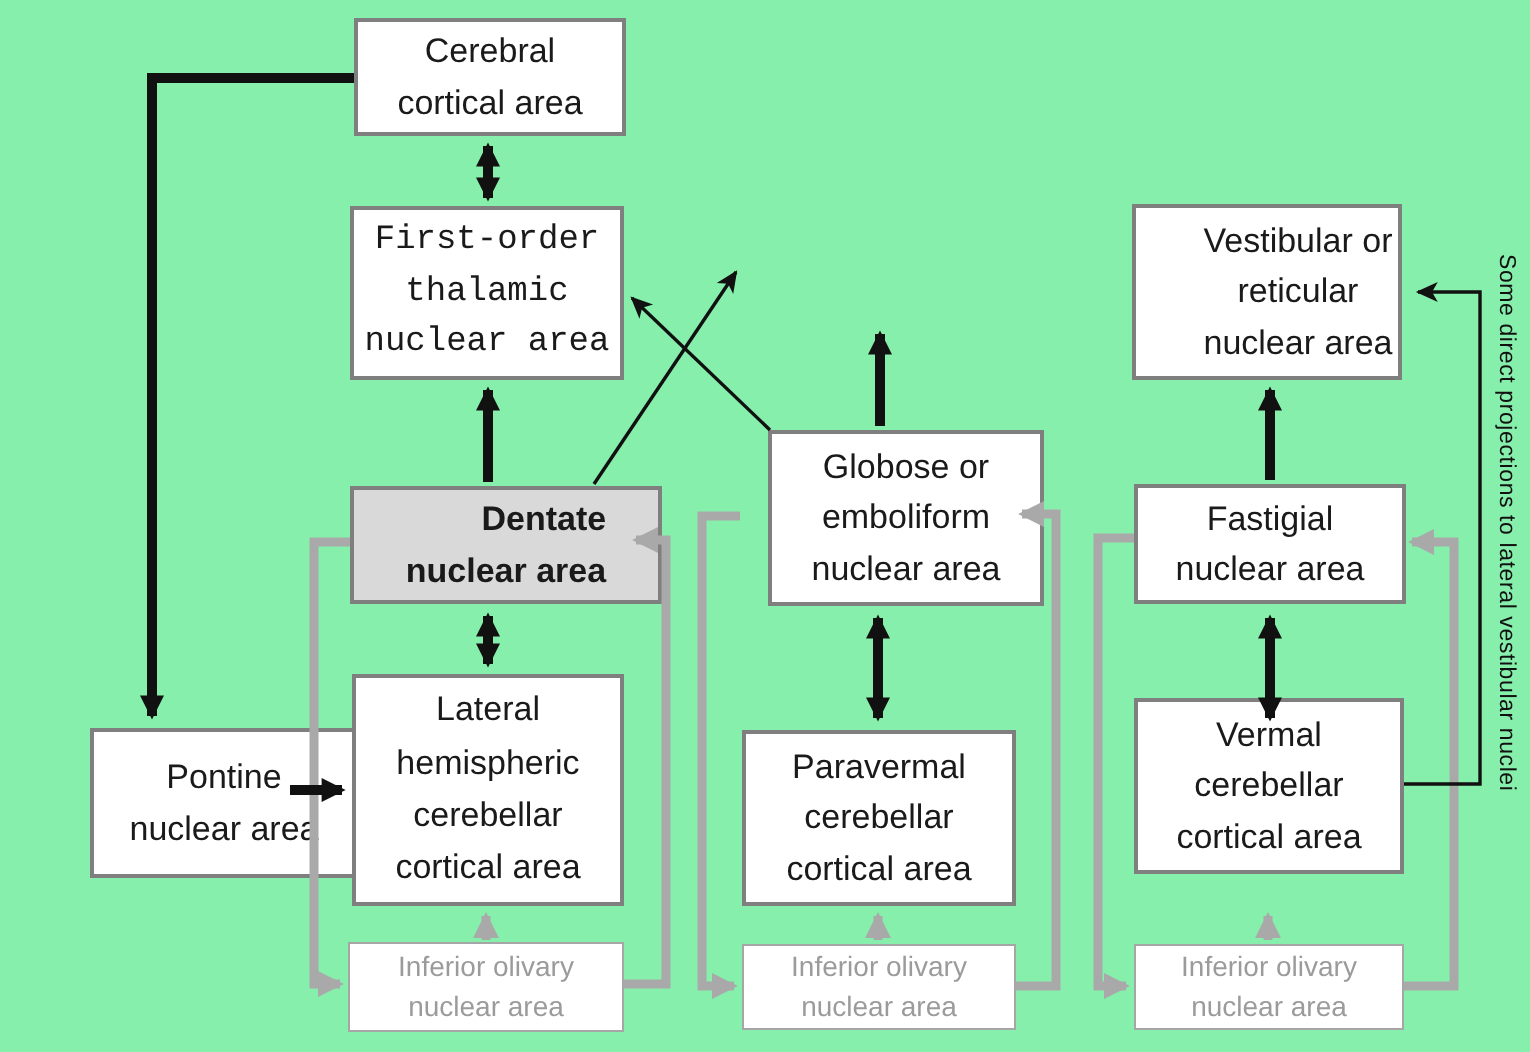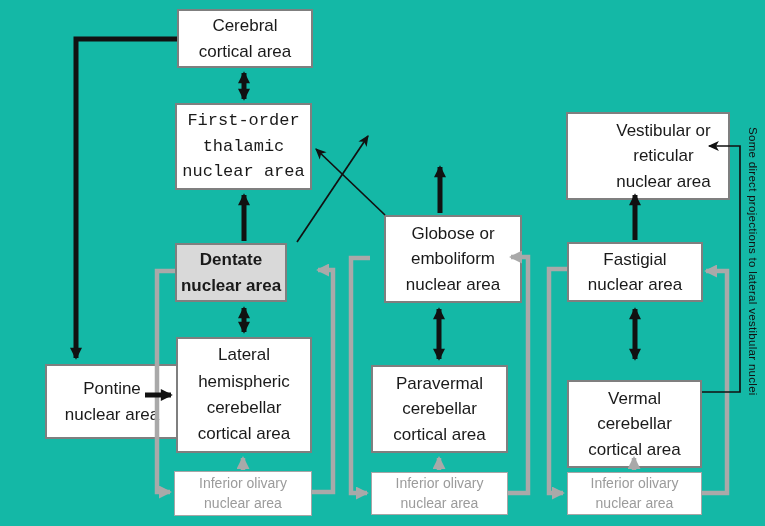--- a/index.html
+++ b/index.html
@@ -1,44 +1,44 @@
 <!DOCTYPE html>
 <html><head>
 <meta charset="utf-8">
 <style>
   html,body { margin:0; padding:0; background:#ffffff; }
   .canvas {
-    position:relative; width:765px; height:526px; background:#14b8a6;
+    position:relative; width:765px; height:526px; background:#86efac;
     font-family:"Liberation Sans", sans-serif; overflow:hidden;
   }
   .node {
     position:absolute; box-sizing:border-box;
     background:#ffffff; border:2px solid #7f7f7f;
     display:flex; align-items:center; justify-content:center;
     text-align:center; white-space:pre-line;
     font-size:17px; line-height:1.5; color:#1a1a1a;
     z-index:2;
   }
   .node.hl { background:#d9d9d9; font-weight:bold; }
   .node.io {
     border:1.5px solid #a6a6a6; color:#9b9b9b;
     font-size:14px; line-height:1.4;
   }
   
   .n-cerebral   { left:177px; top:9px;   width:136px; height:59px; }
   .n-thalamic   { left:175px; top:103px; width:137px; height:87px;font-family:Liberation Mono, monospace; }
   .n-red        { left:371px; top:102px; width:137px; height:60px; }
-  .n-vestibular { left:566px; top:112px; width:164px; height:88px;padding-left:31px; }
-  .n-dentate    { left:175px; top:243px; width:112px; height:59px; }
+  .n-vestibular { left:566px; top:102px; width:135px; height:88px;padding-left:31px; }
+  .n-dentate    { left:175px; top:243px; width:156px; height:59px;text-align:right; }
   .n-globose    { left:384px; top:215px; width:138px; height:88px; }
   .n-fastigial  { left:567px; top:242px; width:136px; height:60px; }
   .n-pontine    { left:9px;   top:364px; width:134px; height:75px;margin-left:36px; }
   .n-lateral    { left:176px; top:337px; width:136px; height:116px; line-height:1.55; }
   .n-paravermal { left:371px; top:365px; width:137px; height:88px; }
-  .n-vermal     { left:567px; top:380px; width:135px; height:88px; }
+  .n-vermal     { left:567px; top:349px; width:135px; height:88px; }
   .n-io1        { left:174px; top:471px; width:138px; height:45px; }
   .n-io2        { left:371px; top:472px; width:137px; height:43px; }
   .n-io3        { left:567px; top:472px; width:135px; height:43px; }
 
   .sidenote {
     position:absolute; left:742px; top:127px; height:296px; width:17px;
     writing-mode:vertical-rl;
     font-size:11.5px; color:#111111; letter-spacing:0.3px;
     z-index:2; white-space:nowrap;
   }

